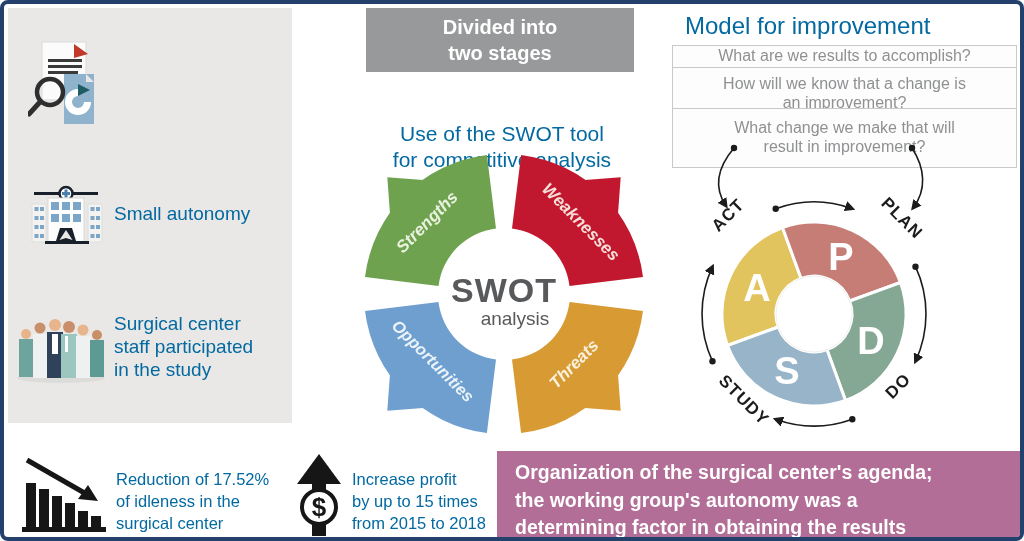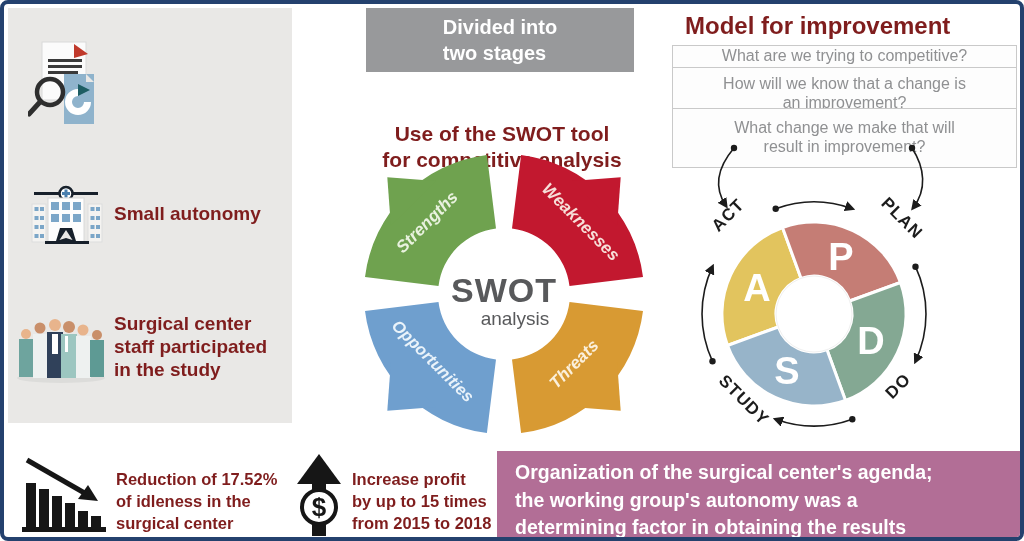--- a/index.html
+++ b/index.html
@@ -1,24 +1,24 @@
 <!DOCTYPE html>
 <html><head>
 <meta charset="utf-8">
 <style>
   html,body{margin:0;padding:0;background:#ffffff;font-family:"Liberation Sans",sans-serif;}
   #frame{position:relative;width:1024px;height:541px;box-sizing:border-box;
          border:4px solid #24416e;border-radius:8px;background:#fff;overflow:hidden;}
   .abs{position:absolute;}
   .pre{white-space:pre-line;}
-  .navy{color:#7f1d1d;font-weight:700;}
+  .navy{color:#0369a1;font-weight:400;}
   .left-panel{left:4px;top:4px;width:284px;height:415px;background:#e9e8e6;}
   .study-label{font-size:19px;line-height:1.22;}
   .banner{left:362px;top:4px;width:268px;height:64px;background:#98999b;color:#fff;
-          font-weight:700;font-size:20px;line-height:1.3;
+          font-weight:700;font-size:20px;text-align:center;line-height:1.3;
           display:flex;align-items:center;justify-content:center;}
   .swot-heading{left:330px;top:80px;width:336px;font-size:21px;text-align:center;line-height:1.25;margin-top:37px;}
   .model-title{left:681px;top:8px;font-size:24px;}
   .qbox{left:668px;width:345px;box-sizing:border-box;border:1px solid #c9c9c9;background:#fdfdfd;
         color:#8f9092;font-size:16px;line-height:1.18;text-align:center;font-weight:500;
         display:flex;align-items:center;justify-content:center;}
   .result-label{font-size:16.5px;line-height:1.32;}
   .highlight{left:493px;top:447px;width:610px;height:90px;background:#b26e96;color:#fff;
              font-weight:700;font-size:19.5px;line-height:1.42;padding:8px 18px;box-sizing:border-box;}
 </style>
@@ -130,21 +130,21 @@
       <path d="M 289,167.1 A 140 140 0 0 1 167.1,289 L 158,215.5 A 66 66 0 0 0 215.5,158 Z" fill="#d89a33"></path>
       <polygon points="266.7,266.7 263.1,218 218,263.1" fill="#d89a33"></polygon>
       <text transform="translate(224,224) rotate(-45)" text-anchor="middle" font-size="17" font-style="italic" font-weight="600" fill="#fbf0dc">Threats</text>
     </g>
     <text x="150" y="158" text-anchor="middle" font-size="34" font-weight="800" letter-spacing="1" fill="#58595b">SWOT</text>
     <text x="161" y="181" text-anchor="middle" font-size="19" fill="#58595b">analysis</text>
   </svg>
 
   <div class="abs navy model-title">Model for improvement</div>
   <div class="abs qbox" style="top:41px;height:23px">
-      <span class="pre">What are we trying to competitive?</span>
+      <span class="pre">What are we results to accomplish?</span>
     </div>
   <div class="abs qbox" style="top:63px;height:54px">
       <span class="pre">How will we know that a change is
 an improvement?</span>
     </div>
   <div class="abs qbox" style="top:104px;height:60px">
       <span class="pre">What change we make that will
 result in improvement?</span>
     </div>
 

